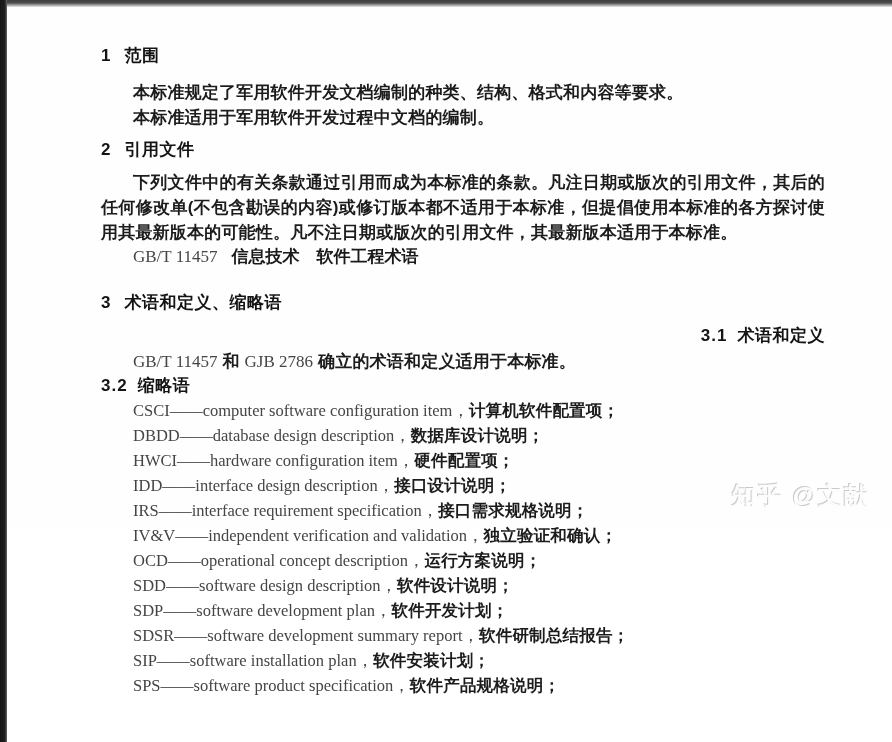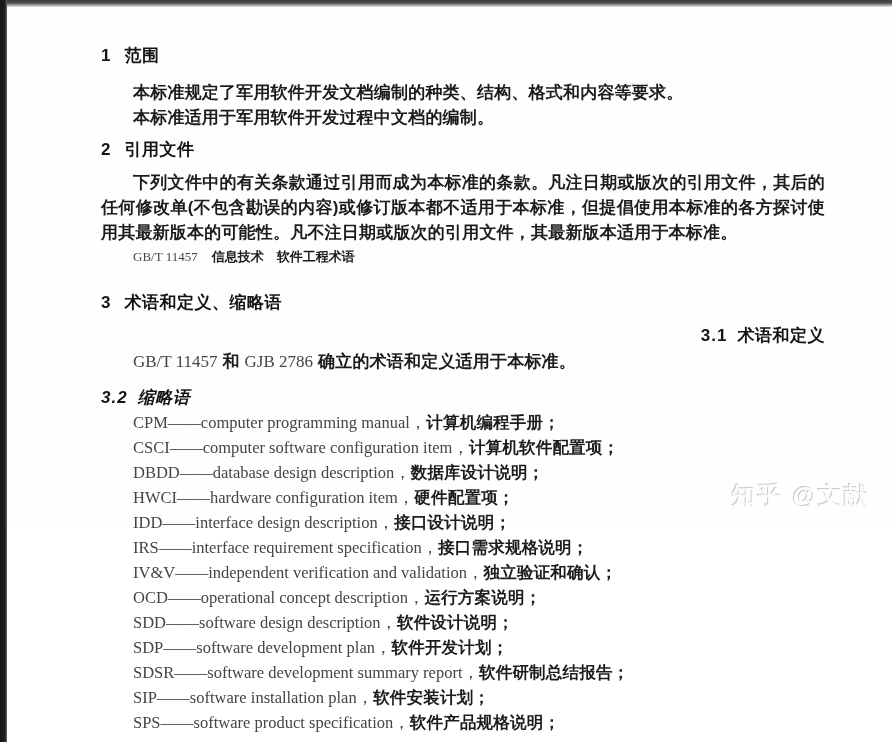--- a/index.html
+++ b/index.html
@@ -37,42 +37,42 @@
     font-size: 17px;
     line-height: 20px;
     color: #141414;
     letter-spacing: 0.5px;
   }
   .h-num { display: inline-block; margin-right: 13px; letter-spacing: 1px; }
   h3 .h-num { margin-right: 10px; }
   h2.sec2 { margin-top: 10px; }
   h2.sec3 { margin-top: 24px; }
   h3.sec31 { margin-top: 13px; text-align: right; }
-  h3.sec32 { margin-top: 14px; font-style: italic; }
+  h3.sec32 { margin-top: 2px; }
   
   p.body {
     font-size: 17px;
     line-height: 25px;
     font-weight: 600;
     font-family: "Liberation Sans", "DejaVu Sans", sans-serif;
     color: #1c1c1c;
     letter-spacing: 0.2px;
   }
   p.indent { text-indent: 32px; }
   p.first { margin-top: 14px; }
   p.sec2p { margin-top: 10px; line-height: 25px; text-align: justify; }
   
   .en {
     font-family: "Liberation Serif", "DejaVu Serif", serif;
     font-weight: 400;
     color: #454545;
     letter-spacing: 0;
   }
   p.ref {
-    font-size: 13px;
+    font-size: 17px;
     line-height: 24px;
     font-family: "Liberation Sans", "DejaVu Sans", sans-serif;
     font-weight: 600;
     padding-left: 32px;
   }
   p.ref .ref-name { padding-left: 14px; }
   p.p31 { margin-top: 4px; line-height: 24px; }
   
   .abbr-list { margin-top: 2px; }
   p.abbr {
@@ -121,21 +121,20 @@
     <p class="ref"><span class="en">GB/T 11457</span><span class="ref-name">信息技术　软件工程术语</span></p>
 
     <h2 class="sec3"><span class="h-num">3</span><span>术语和定义、缩略语</span></h2>
 
     <h3 class="sec31"><span class="h-num">3.1</span><span>术语和定义</span></h3>
     <p class="body indent p31"><span class="en">GB/T 11457</span><span> 和 </span><span class="en">GJB 2786</span><span> 确立的术语和定义适用于本标准。</span></p>
 
     <h3 class="sec32"><span class="h-num">3.2</span><span>缩略语</span></h3>
 
     <div class="abbr-list">
-      <p class="abbr"><span>CPM</span><span>——computer programming manual，</span><span class="zh">计算机编程手册；</span></p>
       <p class="abbr"><span>CSCI</span><span>——computer software configuration item，</span><span class="zh">计算机软件配置项；</span></p>
       <p class="abbr"><span>DBDD</span><span>——database design description，</span><span class="zh">数据库设计说明；</span></p>
       <p class="abbr"><span>HWCI</span><span>——hardware configuration item，</span><span class="zh">硬件配置项；</span></p>
       <p class="abbr"><span>IDD</span><span>——interface design description，</span><span class="zh">接口设计说明；</span></p>
       <p class="abbr"><span>IRS</span><span>——interface requirement specification，</span><span class="zh">接口需求规格说明；</span></p>
       <p class="abbr"><span>IV&amp;V</span><span>——independent verification and validation，</span><span class="zh">独立验证和确认；</span></p>
       <p class="abbr"><span>OCD</span><span>——operational concept description，</span><span class="zh">运行方案说明；</span></p>
       <p class="abbr"><span>SDD</span><span>——software design description，</span><span class="zh">软件设计说明；</span></p>
       <p class="abbr"><span>SDP</span><span>——software development plan，</span><span class="zh">软件开发计划；</span></p>
       <p class="abbr"><span>SDSR</span><span>——software development summary report，</span><span class="zh">软件研制总结报告；</span></p>

